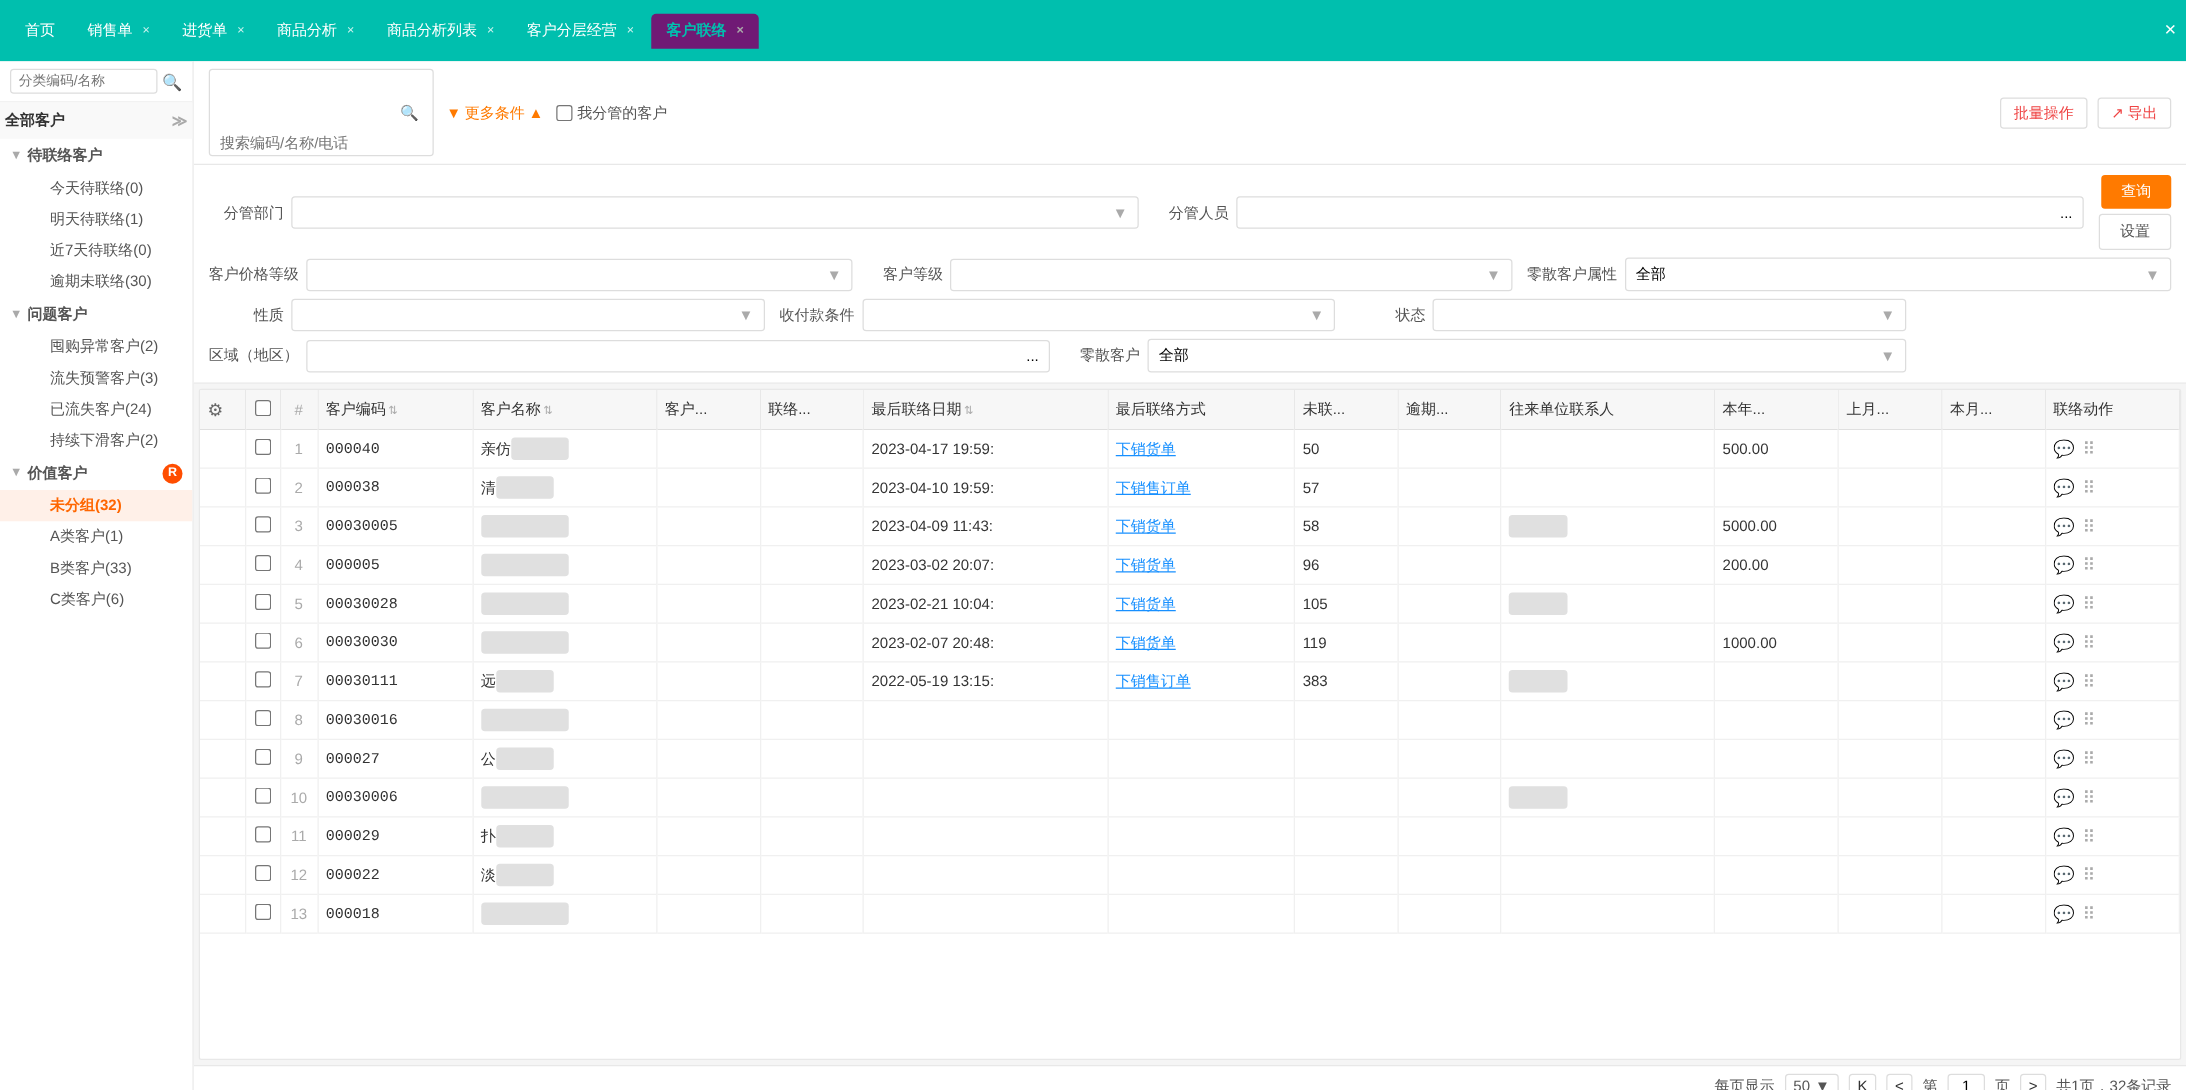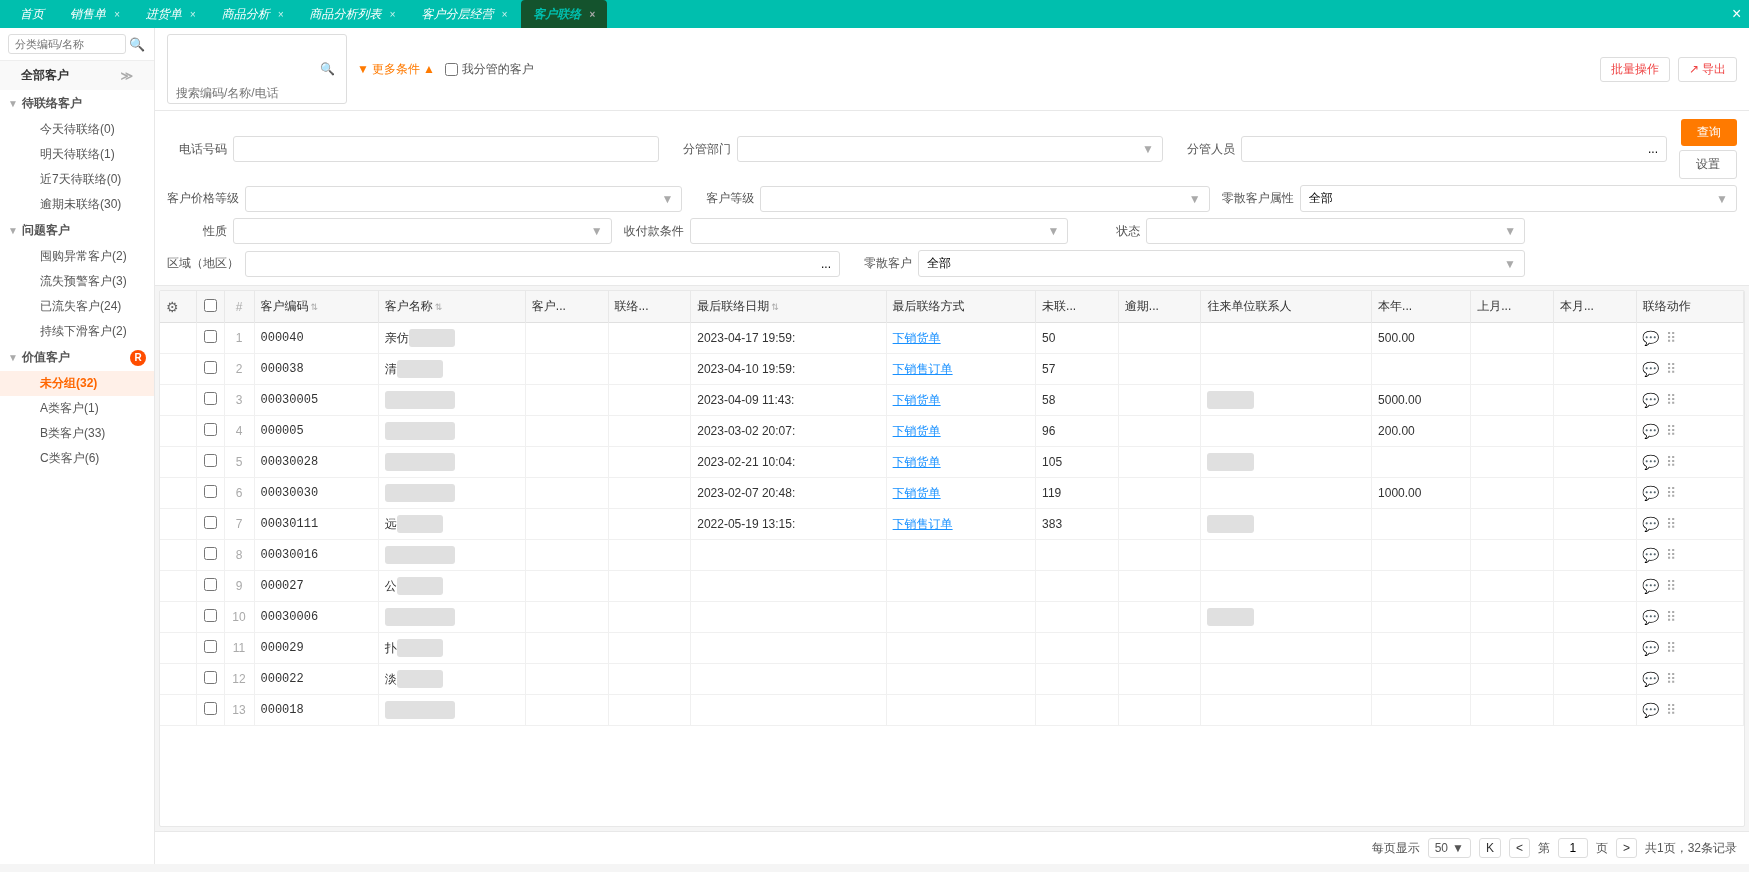--- a/index.html
+++ b/index.html
@@ -3,39 +3,38 @@
   <meta charset="utf-8">
   <style>
     * { box-sizing: border-box; margin: 0; padding: 0; font-family: 'Microsoft YaHei', Arial, sans-serif; font-size: 12px; }
     body { background: #f5f5f5; overflow: hidden; }
 
     
     .top-nav {
       display: flex;
       align-items: center;
       background: #00bfae;
-      height: 28px;
+      height: 49px;
       padding: 0 8px;
       gap: 2px;
-      font-style: italic;
     }
     .top-nav .nav-tab {
       display: flex;
       align-items: center;
       padding: 0 12px;
       height: 28px;
       color: #fff;
       cursor: pointer;
       border-radius: 4px 4px 0 0;
       white-space: nowrap;
       font-size: 13px;
       gap: 4px;
     }
     .top-nav .nav-tab.home { background: transparent; }
-    .top-nav .nav-tab.active { background: #14532d; color: #00bfae; font-weight: bold; }
+    .top-nav .nav-tab.active { background: #701a75; color: #00bfae; font-weight: bold; }
     .top-nav .nav-tab .close-x { font-size: 10px; margin-left: 4px; color: rgba(255,255,255,0.8); cursor: pointer; }
     .top-nav .nav-tab.active .close-x { color: #aaa; }
     .top-nav .nav-close-all { margin-left: auto; color: #fff; cursor: pointer; font-size: 16px; }
 
     
     .main-layout {
       display: flex;
       height: calc(100vh - 36px);
       overflow: hidden;
     }
@@ -64,21 +63,21 @@
       width: 100%;
       font-size: 11px;
       outline: none;
     }
     .sidebar-search .search-icon { color: #aaa; font-size: 13px; cursor: pointer; }
 
     .sidebar-section-header {
       display: flex;
       align-items: center;
       justify-content: space-between;
-      padding: 6px 21px;
+      padding: 6px 4px;
       background: #f9f9f9;
       font-weight: bold;
       color: #333;
       cursor: pointer;
     }
     .sidebar-section-header .expand-icon { color: #aaa; }
 
     .sidebar-group-title {
       display: flex;
       align-items: center;
@@ -424,24 +423,20 @@
           <span>↗</span>
           <span>导出</span>
         </div>
       </div>
     </div>
 
     <div class="adv-filters">
 
       <div class="adv-row">
         <div class="adv-field">
-          <label>电话号码</label>
-          <div class="field-input" style="min-width:200px;"></div>
-        </div>
-        <div class="adv-field">
           <label>分管部门</label>
           <div class="field-input" style="min-width:200px;">
             <span></span>
               <span class="arrow">▼</span>
           </div>
         </div>
         <div class="adv-field">
           <label>分管人员</label>
           <div class="field-input" style="min-width:200px;">
             <span></span>

